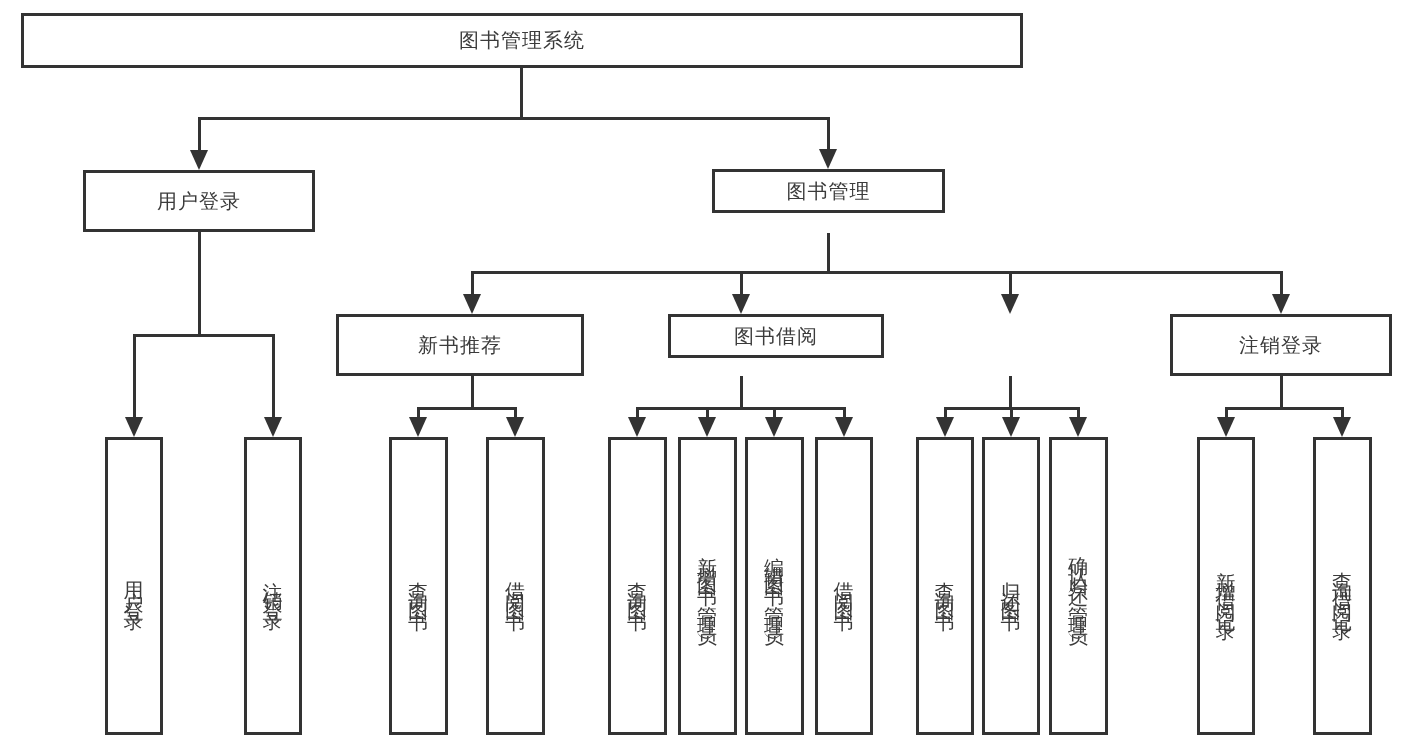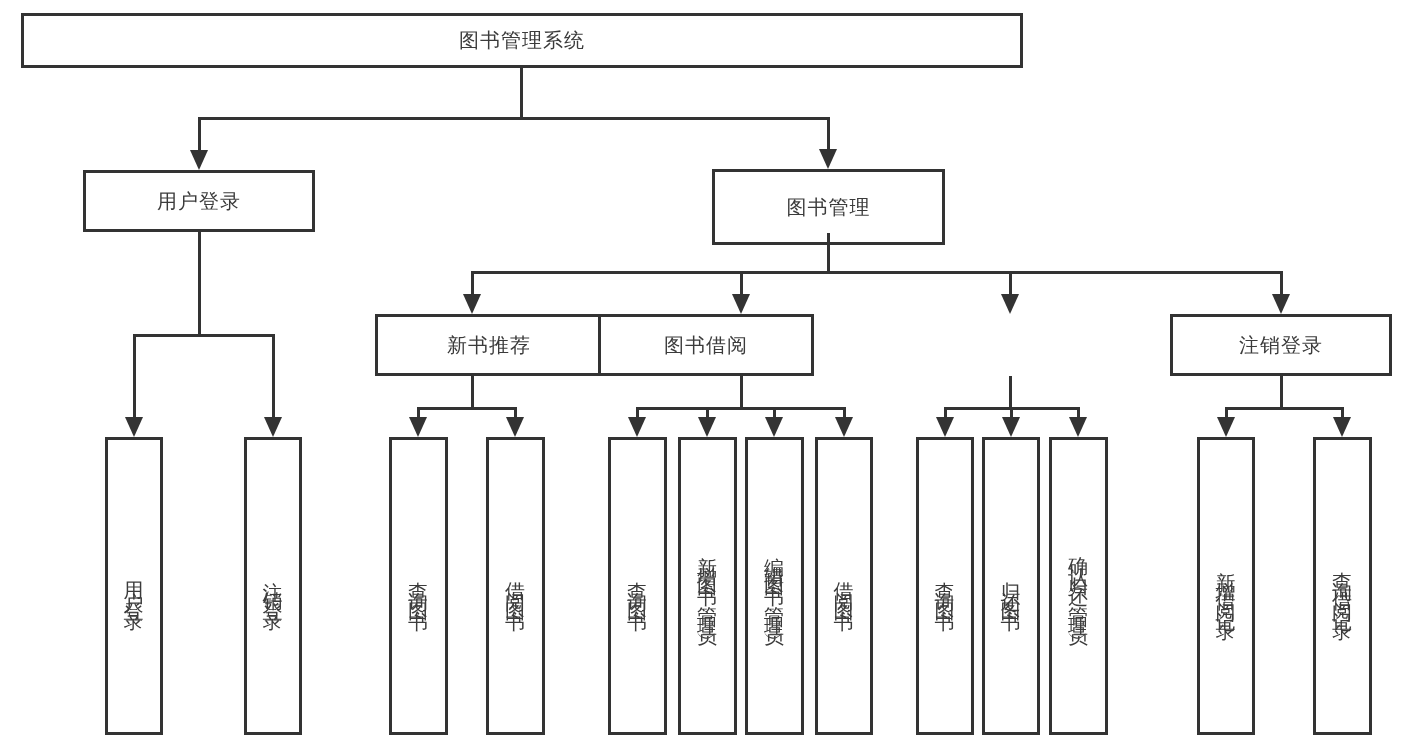--- a/index.html
+++ b/index.html
@@ -46,21 +46,21 @@
   <div class="vl" style="left:520px;top:68px;height:50px;"></div>
   <div class="hl" style="left:198px;top:117px;width:632px;"></div>
   <div class="vl" style="left:198px;top:117px;height:33px;"></div>
   <div class="vl" style="left:827px;top:117px;height:33px;"></div>
   <div class="ar" style="left:190px;top:150px;"></div>
   <div class="ar" style="left:819px;top:149px;"></div>
 
   <div class="node" style="left:83px;top:170px;width:232px;height:62px;">
     <span>用户登录</span>
   </div>
-  <div class="node" style="left:712px;top:169px;width:233px;height:76px;">
+  <div class="node" style="left:712px;top:169px;width:233px;height:44px;">
     <span>图书管理</span>
   </div>
 
   <div class="vl" style="left:198px;top:232px;height:104px;"></div>
   <div class="hl" style="left:133px;top:334px;width:142px;"></div>
   <div class="vl" style="left:133px;top:334px;height:84px;"></div>
   <div class="vl" style="left:272px;top:334px;height:84px;"></div>
   <div class="ar" style="left:125px;top:417px;"></div>
   <div class="ar" style="left:264px;top:417px;"></div>
 
@@ -68,24 +68,24 @@
   <div class="hl" style="left:471px;top:271px;width:812px;"></div>
   <div class="vl" style="left:471px;top:271px;height:25px;"></div>
   <div class="vl" style="left:740px;top:271px;height:25px;"></div>
   <div class="vl" style="left:1009px;top:271px;height:25px;"></div>
   <div class="vl" style="left:1280px;top:271px;height:25px;"></div>
   <div class="ar" style="left:463px;top:294px;"></div>
   <div class="ar" style="left:732px;top:294px;"></div>
   <div class="ar" style="left:1001px;top:294px;"></div>
   <div class="ar" style="left:1272px;top:294px;"></div>
 
-  <div class="node" style="left:375px;top:314px;width:228px;height:62px;">
+  <div class="node" style="left:336px;top:314px;width:248px;height:62px;">
     <span>新书推荐</span>
   </div>
-  <div class="node" style="left:598px;top:314px;width:216px;height:62px;text-align:center;">
+  <div class="node" style="left:668px;top:314px;width:216px;height:44px;text-align:center;">
     <span>图书借阅</span>
   </div>
   <div class="node" style="left:1170px;top:314px;width:222px;height:62px;">
     <span>注销登录</span>
   </div>
 
   <div class="vl" style="left:471px;top:376px;height:33px;"></div>
   <div class="hl" style="left:417px;top:407px;width:100px;"></div>
   <div class="vl" style="left:417px;top:407px;height:12px;"></div>
   <div class="vl" style="left:514px;top:407px;height:12px;"></div>

